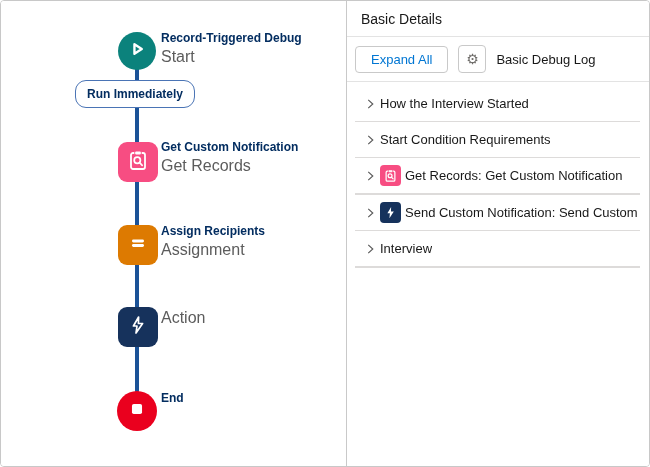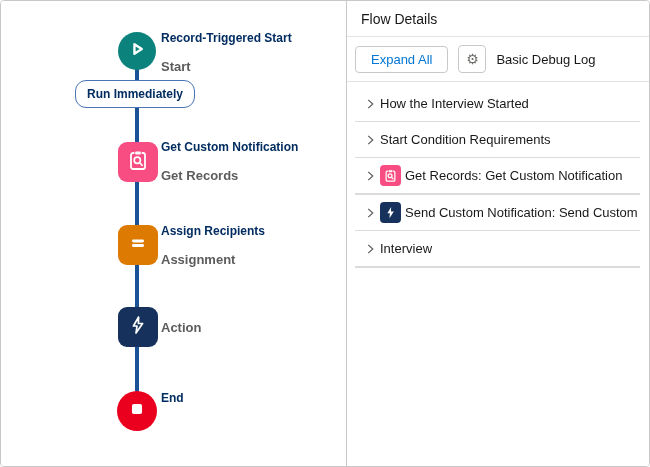--- a/index.html
+++ b/index.html
@@ -34,21 +34,21 @@
   }
   .start-bg{background:var(--teal);}
   .getrec-bg{background:var(--pink);}
   .assign-bg{background:var(--orange);}
   .action-bg{background:var(--navy);}
   .end-bg{background:var(--red);}
   .node-label{position:absolute; left:160px; width:142px;}
   .node-title{
     font-size:12px; font-weight:bold; color:var(--text-navy); line-height:1.15;
   }
-  .node-sub{font-size:13px; color:var(--text-gray); margin-top:14px; line-height:1.15;font-weight:bold;}
+  .node-sub{font-size:16px; color:var(--text-gray); margin-top:2px; line-height:1.15;}
   .pill{
     position:absolute; left:134px; top:79px; transform:translateX(-50%);
     background:#fff; border:1.5px solid #4a74b5; border-radius:11px;
     padding:6px 11px; white-space:nowrap;
     font-size:12px; font-weight:bold; color:var(--text-navy);
   }
   
   .panel{
     position:absolute; left:345px; top:0; width:304px; height:465px;
     background:#fff; border-left:1px solid var(--border-gray);
@@ -97,21 +97,21 @@
     <div class="node" style="left:117px; top:31px;">
       <div class="node-circle start-bg">
         <span>
           <svg width="22" height="22" viewBox="0 0 24 24">
               <path d="M9.2 6.8 L17.2 12 L9.2 17.2 Z" fill="none" stroke="#fff" stroke-width="2.6" stroke-linejoin="round"></path>
             </svg>
         </span>
       </div>
     </div>
     <div class="node-label" style="top:31px;">
-      <div class="node-title">Record-Triggered Start</div>
+      <div class="node-title">Record-Triggered Debug</div>
       <div class="node-sub">Start</div>
     </div>
 
     <div class="pill">Run Immediately</div>
 
     <div class="node" style="left:117px; top:141px;">
       <div class="node-square getrec-bg">
         <span>
           <svg width="24" height="24" viewBox="0 0 24 24">
             <rect x="5" y="5" width="14" height="16" rx="2" fill="none" stroke="#fff" stroke-width="1.8"></rect>
@@ -163,21 +163,21 @@
             </svg>
         </span>
       </div>
     </div>
     <div class="node-label" style="top:391px;">
       <div class="node-title">End</div>
     </div>
   </div>
 
   <div class="panel">
-    <div class="panel-header">Flow Details</div>
+    <div class="panel-header">Basic Details</div>
 
     <div class="toolbar">
       <button class="btn-expand">Expand All</button>
       <button class="btn-gear">
         <span>⚙</span>
       </button>
       <span class="toolbar-label">Basic Debug Log</span>
     </div>
 
     <div class="sections">

